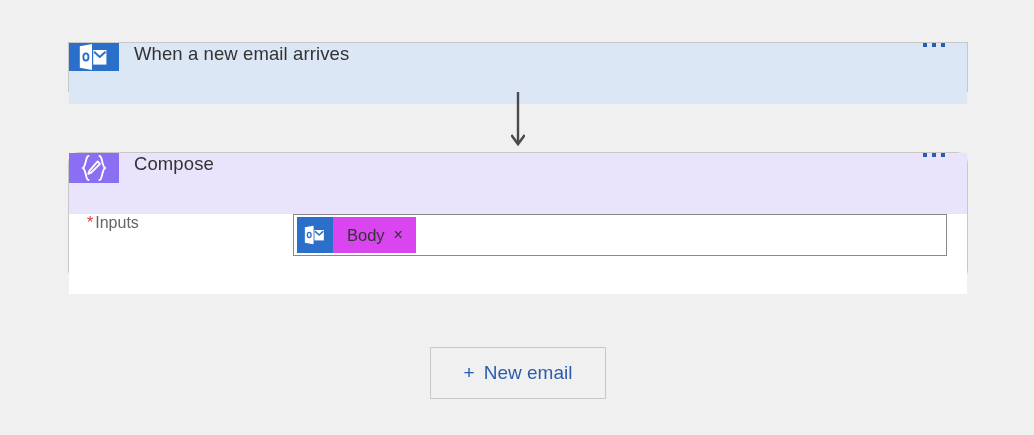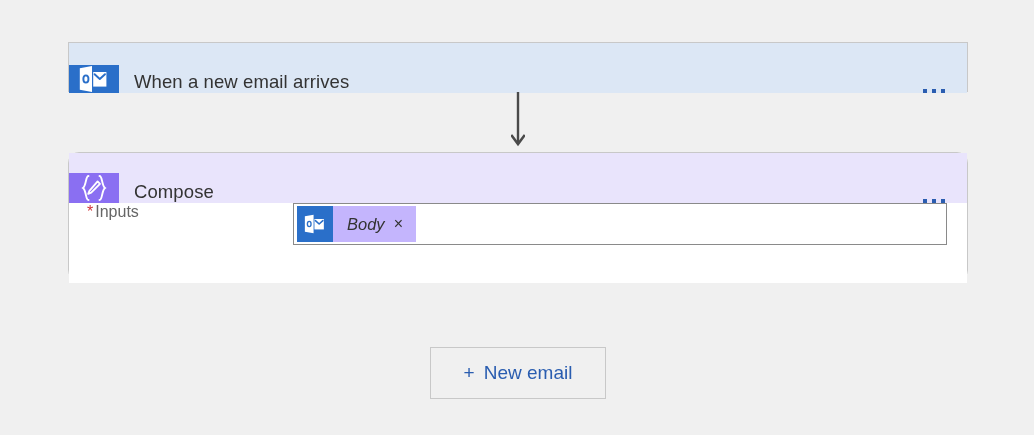--- a/index.html
+++ b/index.html
@@ -18,22 +18,22 @@
   
   .card {
     position: absolute;
     background: #ffffff;
     border: 1px solid #c8c8c8;
     box-sizing: border-box;
   }
 
   .card-header {
     display: flex;
-    align-items: flex-end;
-    height: 50px;
+    align-items: flex-start;
+    height: 61px;
     box-sizing: border-box;
     position: relative;
   }
 
   .icon-box {
     width: 50px;
     min-width: 50px;
     display: flex;
     align-items: center;
     justify-content: center;
@@ -113,22 +113,21 @@
     display: flex;
     align-items: center;
     padding: 0;
   }
 
   .token {
     display: flex;
     align-items: center;
     height: 36px;
     margin-left: 3px;
-    background: #c4b5fd;
-    font-style: italic;
+    background: #d946ef;
   }
   .token-icon {
     width: 36px;
     height: 36px;
     background: #2a6fc9;
     display: flex;
     align-items: center;
     justify-content: center;
   }
   .token-label {

